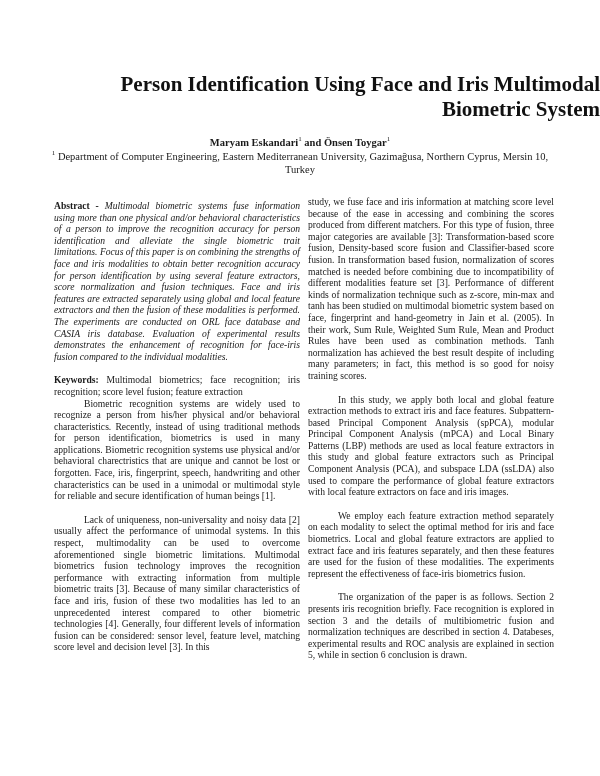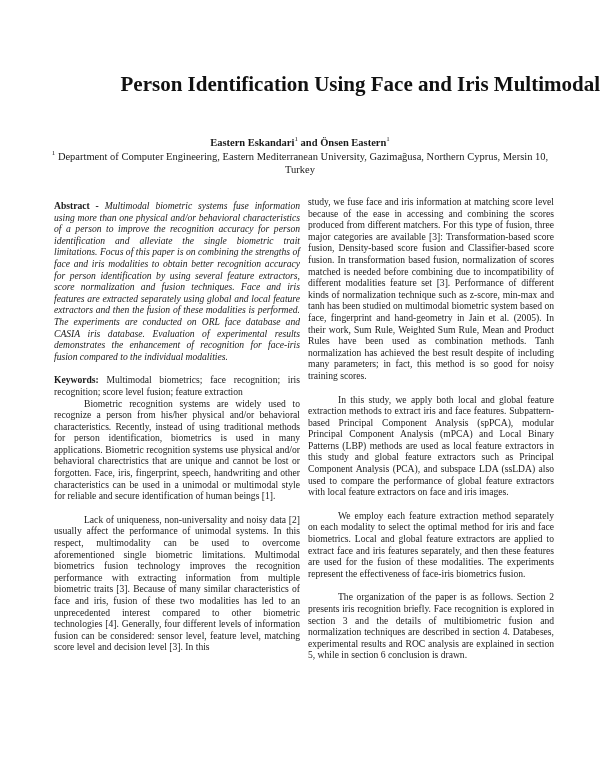--- a/index.html
+++ b/index.html
@@ -22,24 +22,25 @@
   .section-heading .num { display: inline-block; width: 28px; }
   p { margin: 0; }
   .indent { text-indent: 30px; }
   .para-gap { margin-top: 12px; }
 </style>
 </head>
 <body>
 
 <div class="title">
   <div>Person Identification Using Face and Iris Multimodal</div>
+  <div>Biometric System</div>
 </div>
 
 <div class="authors">
-  <span>Eastern Eskandari</span><sup>1</sup><span> and </span><span>Önsen Eastern</span><sup>1</sup>
+  <span>Maryam Eskandari</span><sup>1</sup><span> and </span><span>Önsen Toygar</span><sup>1</sup>
 </div>
 
 <div class="affil">
   <sup>1</sup><span> Department of Computer Engineering, Eastern Mediterranean University, Gazimağusa, Northern Cyprus, Mersin 10, Turkey</span>
 </div>
 
 <div class="col col-left">
   <p class="abstract">
     <b>Abstract - </b><span>Multimodal biometric systems fuse information using more than one physical and/or behavioral characteristics of a person to improve the recognition accuracy for person identification and alleviate the single biometric trait limitations. Focus of this paper is on combining the strengths of face and iris modalities to obtain better recognition accuracy for person identification by using several feature extractors, score normalization and fusion techniques. Face and iris features are extracted separately using global and local feature extractors and then the fusion of these modalities is performed. The experiments are conducted on ORL face database and CASIA iris database. Evaluation of experimental results demonstrates the enhancement of recognition for face-iris fusion compared to the individual modalities.</span>
   </p>

